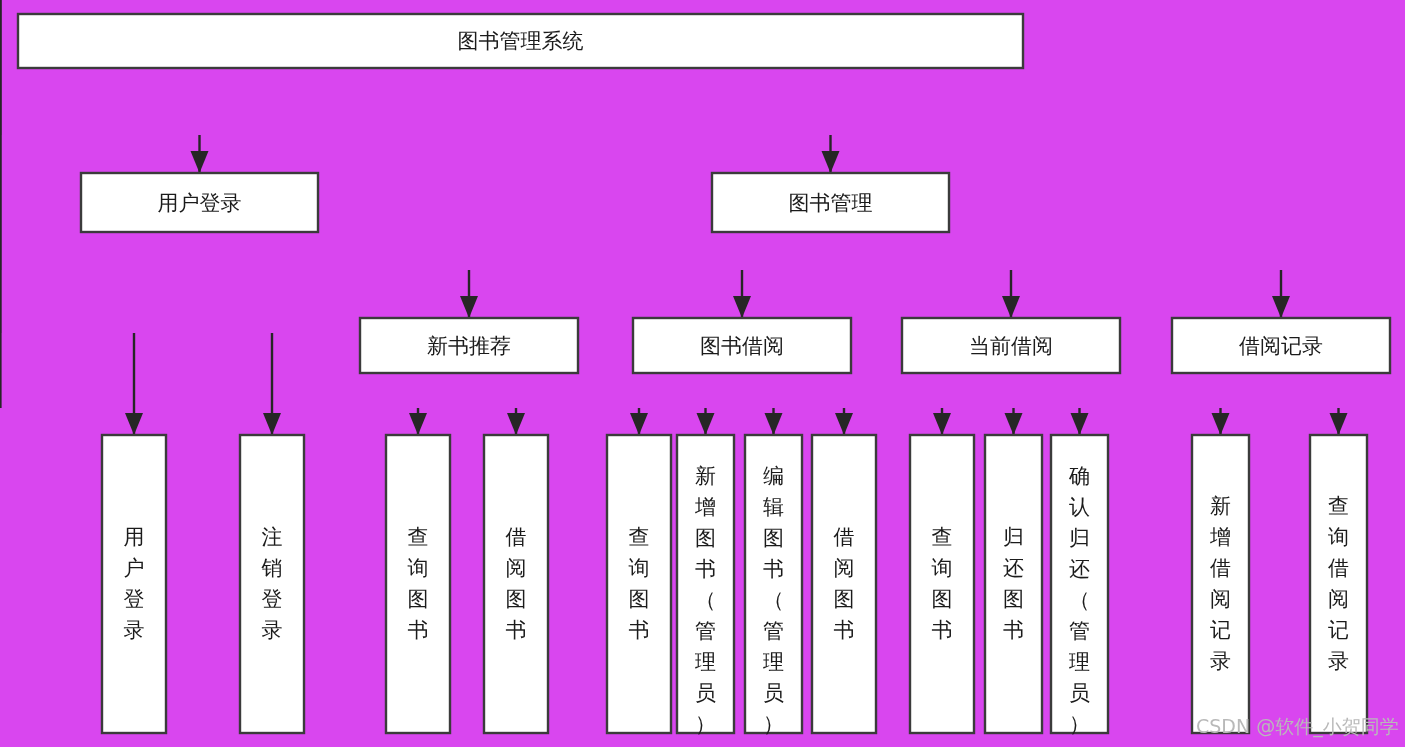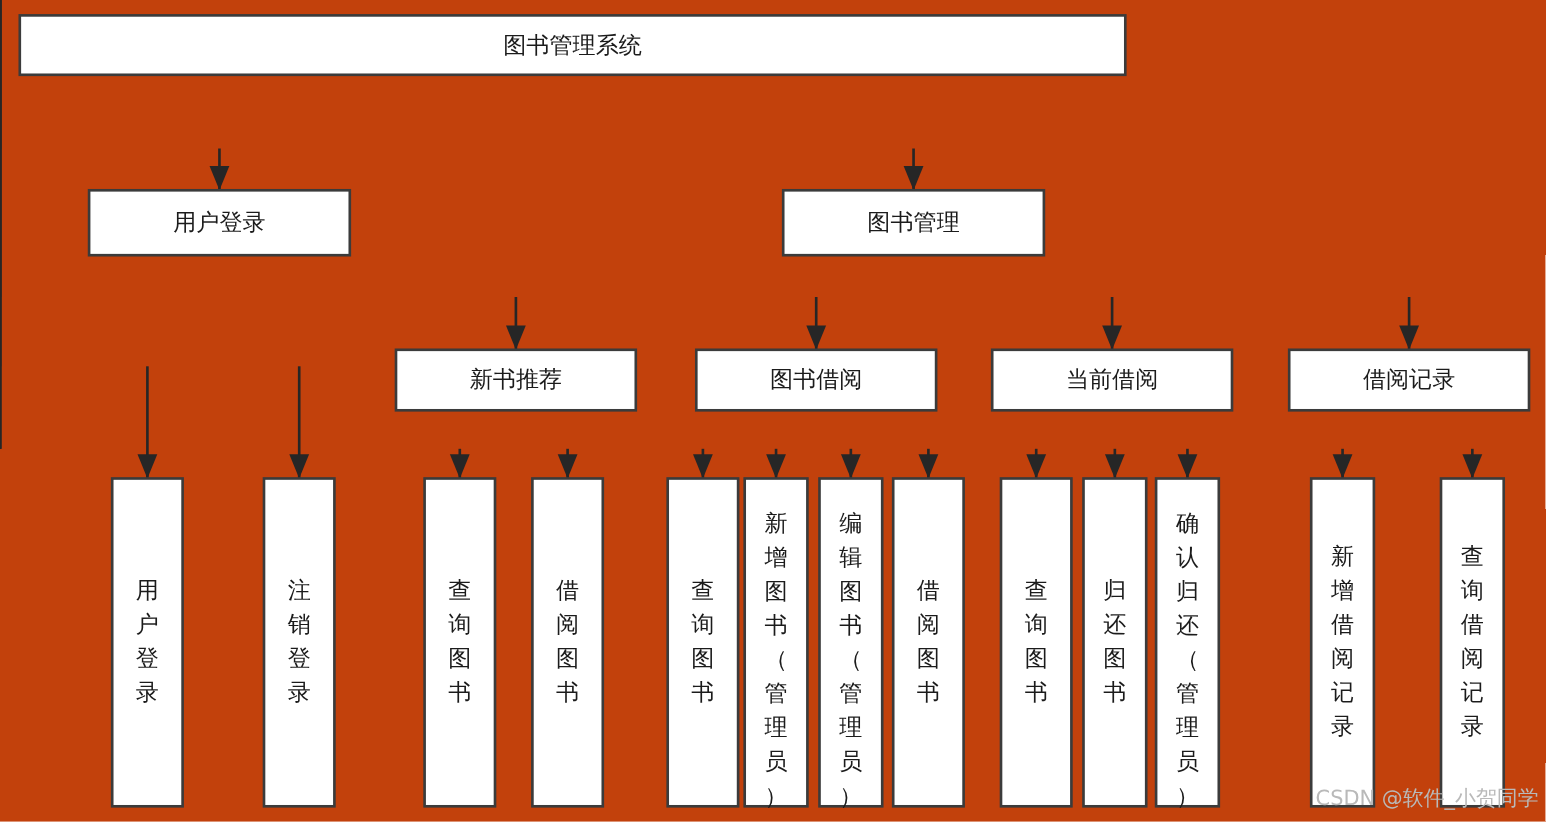--- a/index.html
+++ b/index.html
@@ -8,21 +8,21 @@
     padding: 0;
     background: #ffffff;
   }
   body {
     font-family: "DejaVu Sans", "Liberation Sans", sans-serif;
   }
   #diagram-root {
     position: relative;
     width: 1405px;
     height: 747px;
-    background: #c2410c;
+    background: #d946ef;
     overflow: hidden;
   }
   svg.diagram-canvas {
     position: absolute;
     left: 0;
     top: 0;
     width: 1405px;
     height: 747px;
     display: block;
   }

